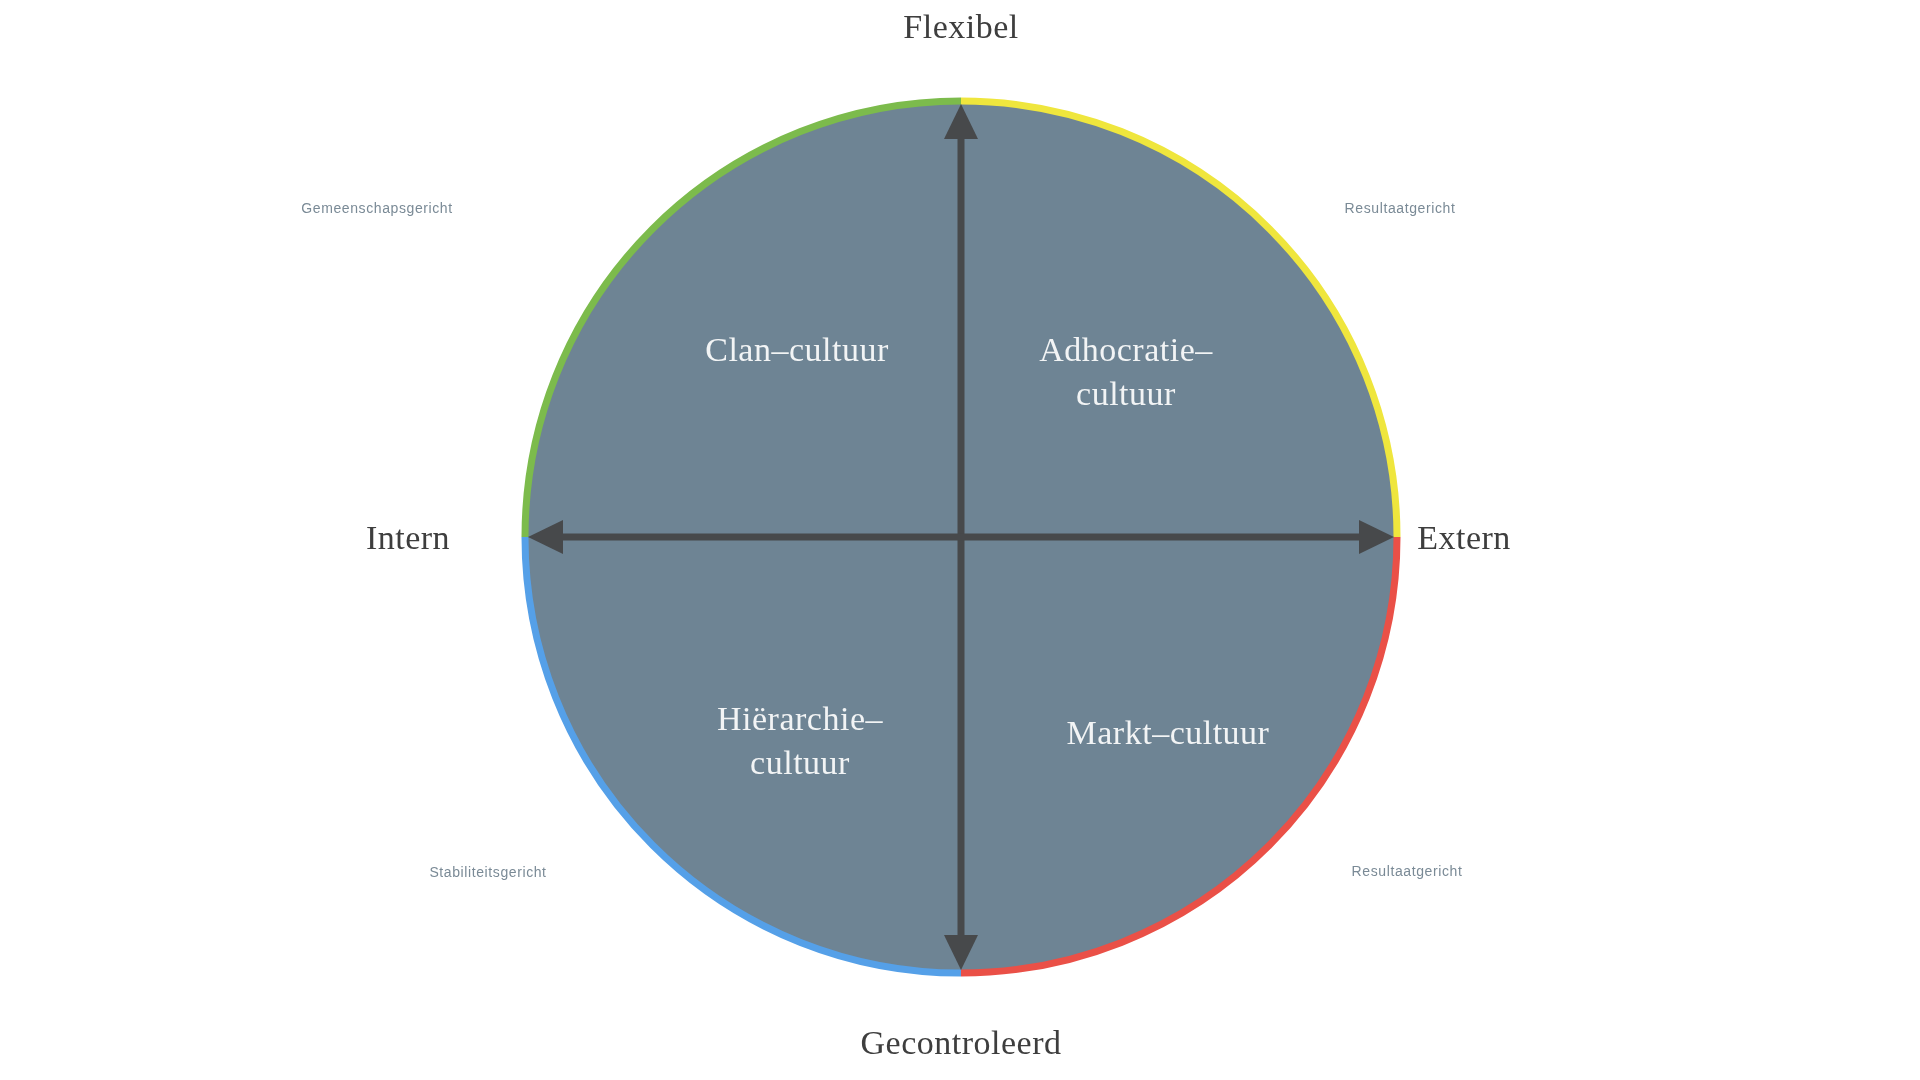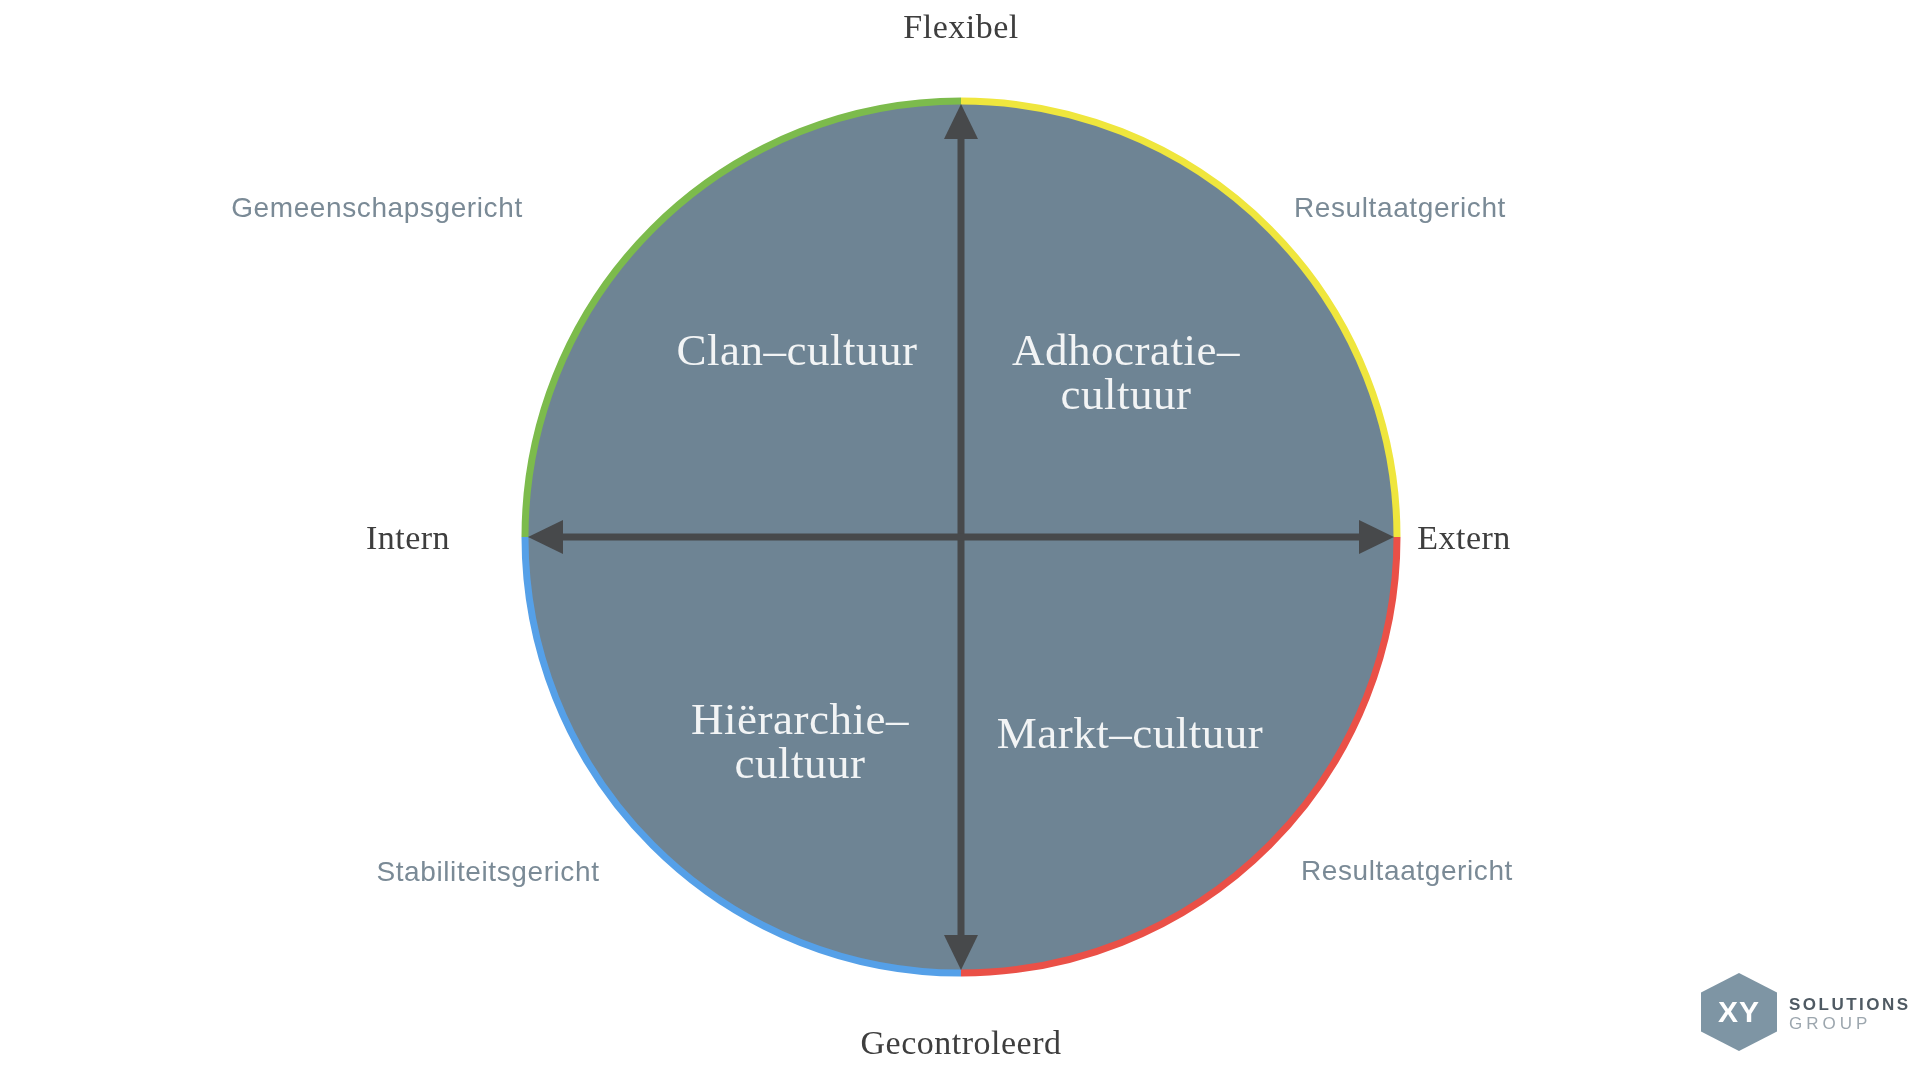--- a/index.html
+++ b/index.html
@@ -29,48 +29,48 @@
 
   .axis-label {
     font-family: "Liberation Serif", serif;
     font-size: 34px;
     color: #3e3e3e;
     letter-spacing: 0.5px;
   }
 
   .orientation-label {
     font-family: "Liberation Sans", sans-serif;
-    font-size: 28px;
+    font-size: 14px;
     color: #7a8a96;
     letter-spacing: 0.6px;
   }
 
   .quadrant-label {
     font-family: "Liberation Serif", serif;
-    font-size: 45px;
+    font-size: 34px;
     line-height: 44px;
     color: #f2f4f5;
     letter-spacing: 0.5px;
   }
 
   
   .pos-axis-top      { left: 961px;  top: 27px;   }
   .pos-axis-bottom   { left: 961px;  top: 1043px; }
   .pos-axis-left     { left: 408px;  top: 538px;  }
   .pos-axis-right    { left: 1464px; top: 538px;  }
 
   .pos-orient-tl     { left: 377px;  top: 208px;  }
   .pos-orient-tr     { left: 1400px; top: 208px;  }
   .pos-orient-bl     { left: 488px;  top: 872px; text-align: center;  }
   .pos-orient-br     { left: 1407px; top: 871px;  }
 
   .pos-quad-tl       { left: 797px;  top: 350px;  }
   .pos-quad-tr       { left: 1126px; top: 372px;  }
   .pos-quad-bl       { left: 800px;  top: 741px;  }
-  .pos-quad-br       { left: 1130px; top: 733px;  }
+  .pos-quad-br       { left: 1168px; top: 733px;  }
 
   
   .logo {
     position: absolute;
     left: 1701px;
     top: 973px;
     width: 200px;
     height: 80px;
   }
   .logo-hex-svg {
@@ -144,22 +144,14 @@
   <div class="label orientation-label pos-orient-bl">Stabiliteitsgericht</div>
   <div class="label orientation-label pos-orient-br">Resultaatgericht</div>
 
   <div class="label quadrant-label pos-quad-tl">Clan–cultuur</div>
   <div class="label quadrant-label pos-quad-tr">Adhocratie–
 cultuur</div>
   <div class="label quadrant-label pos-quad-bl">Hiërarchie–
 cultuur</div>
   <div class="label quadrant-label pos-quad-br">Markt–cultuur</div>
 
-  <div class="logo">
-    <svg class="logo-hex-svg" viewBox="0 0 76 78">
-      <polygon points="38,0 76,19.5 76,58.5 38,78 0,58.5 0,19.5" fill="#7e95a4"></polygon>
-    </svg>
-    <div class="logo-monogram">XY</div>
-    <div class="logo-name1">SOLUTIONS</div>
-    <div class="logo-name2">GROUP</div>
-  </div>
 
 </div>
 
 </body></html>

